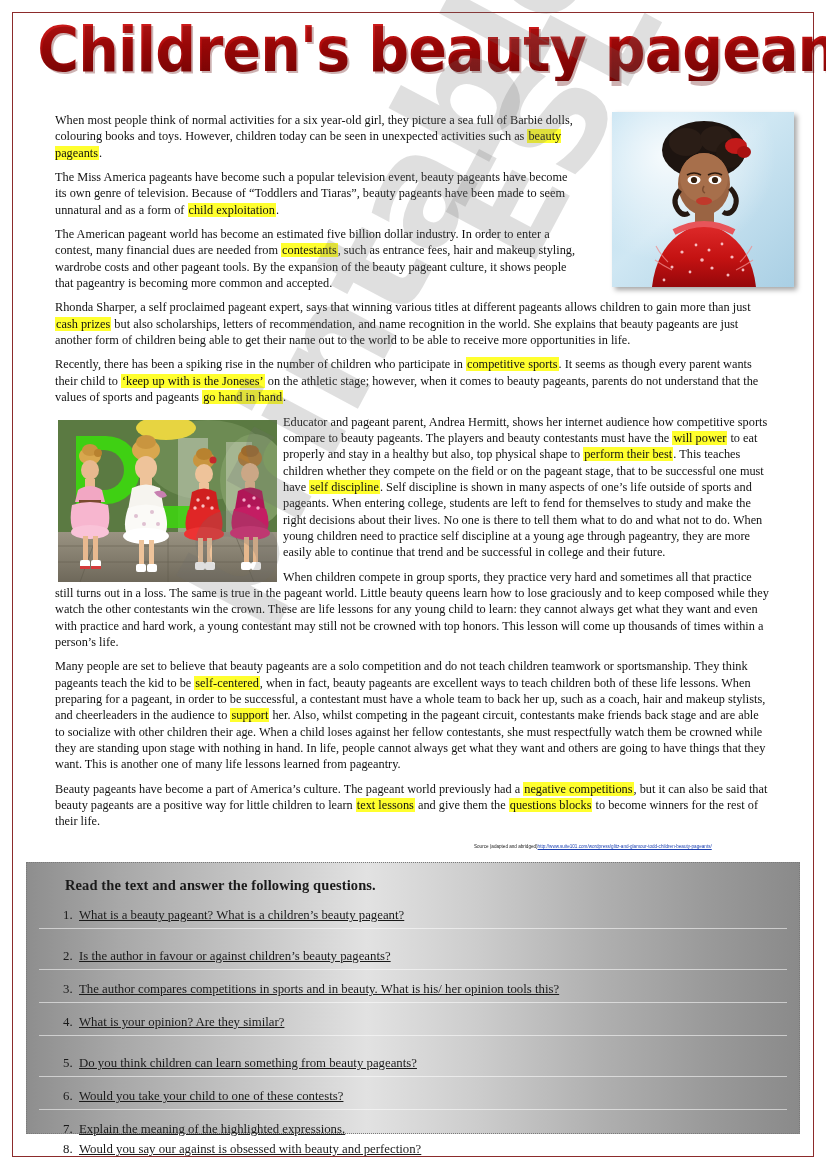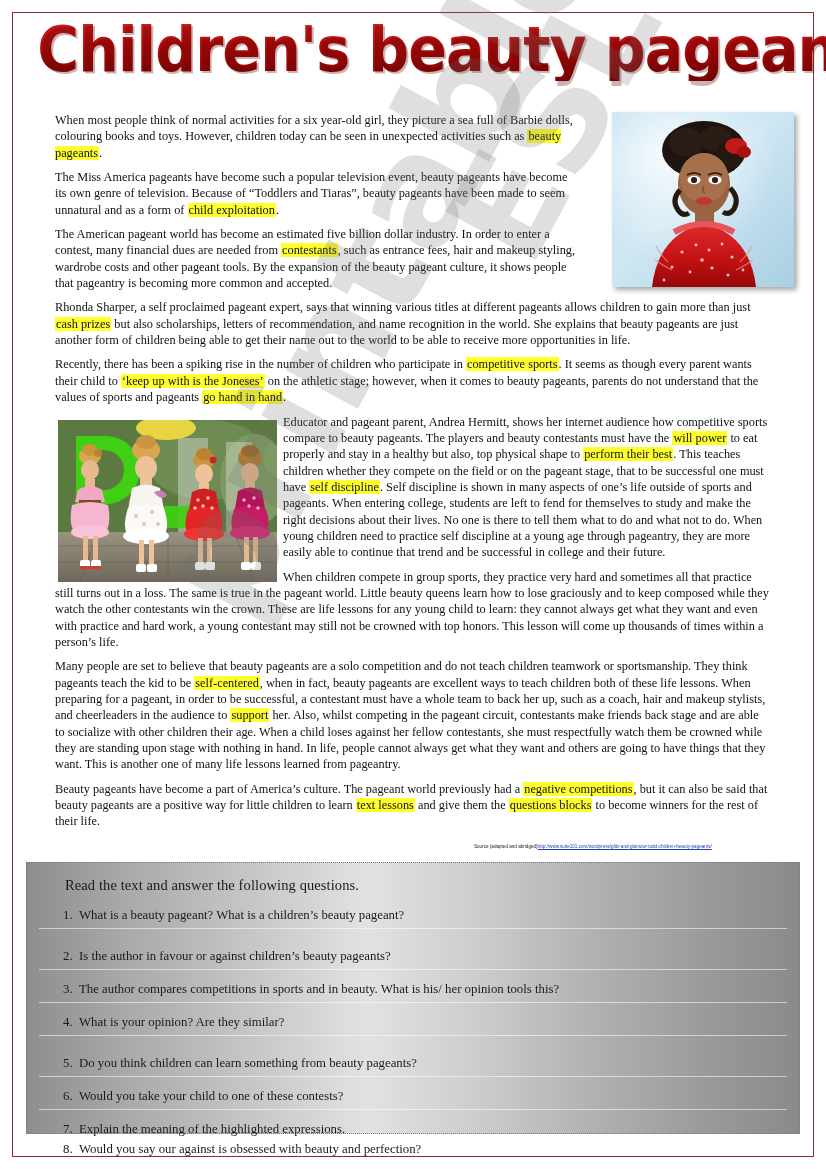--- a/index.html
+++ b/index.html
@@ -136,21 +136,21 @@
         #b0b0b0 74%,
         #9a9a9a 88%,
         #8a8a8a 100%);
     border: 1px dotted #7a7a7a;
     box-sizing: border-box;
     padding: 12px 26px 0 26px;
     color: #1a1a1a;
     z-index: 2;
   }
   .q-heading {
-    font-weight: normal;
+    font-weight: bold;
     font-size: 14.5px;
     margin: 2px 0 14px 12px;
     letter-spacing: 0.1px;
   }
   .q-list {
     list-style: none;
     margin: 0;
     padding: 0;
     font-size: 12.8px;
   }
@@ -159,21 +159,21 @@
     margin: 0 0 4px 0;
     line-height: 1.25;
   }
   .q-num {
     width: 26px;
     flex: 0 0 26px;
     text-align: left;
     padding-left: 10px;
     box-sizing: border-box;
   }
-  .q-text { flex: 1 1 auto; }
+  .q-text { flex: 1 1 auto; text-decoration: underline; }
   .q-gap-lg { height: 21px; }
   .q-gap-sm { height: 13px; }
   .rule {
     height: 1px;
     background: rgba(255,255,255,0.55);
     margin: 0 -14px;
   }
 
   
   .watermark {

